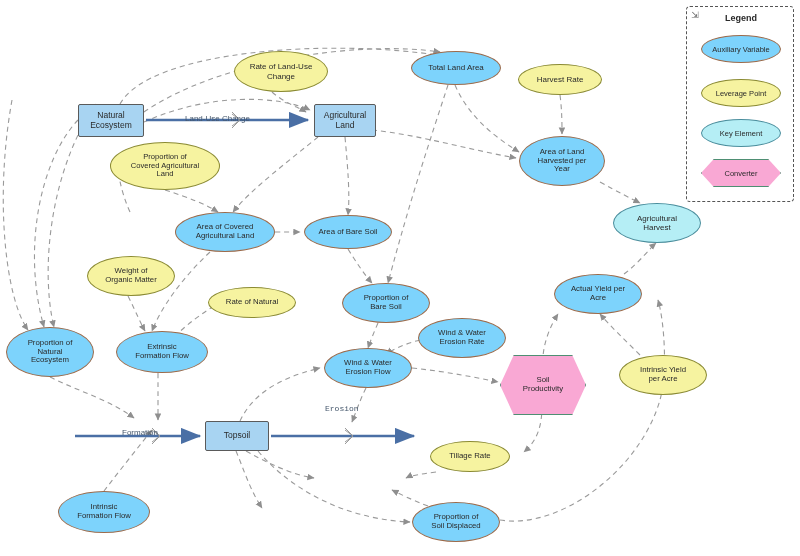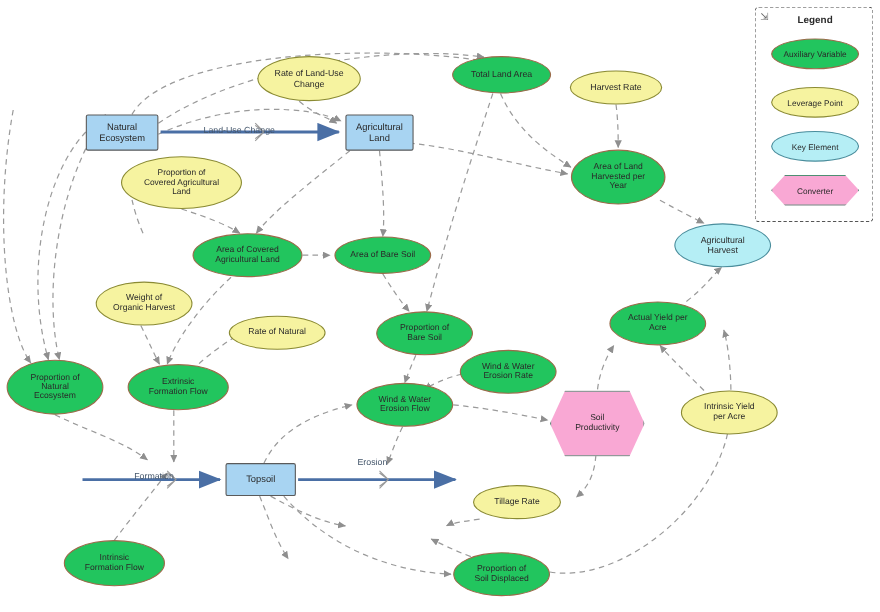--- a/index.html
+++ b/index.html
@@ -41,21 +41,21 @@
     box-sizing: border-box;
     font-family: "Liberation Sans", sans-serif;
     color: #2a2a2a;
     line-height: 1.15;
     white-space: pre-line;
   }
   .ellipse {
     border-radius: 50%;
   }
   .aux {
-    background: #22c55e;
+    background: #7dd3fc;
     border: 1.3px solid #9c6a4a;
   }
   .lev {
     background: #f6f3a0;
     border: 1.3px solid #8a8a33;
   }
   .key {
     background: #b5eef5;
     border: 1.3px solid #4a8d9c;
   }
@@ -208,21 +208,21 @@
 Year</div>
       <div class="node key ellipse" style="left: 613px; top: 203px; width: 88px; height: 40px; font-size: 8px;">Agricultural
 Harvest</div>
       <div class="node lev ellipse" style="left: 110px; top: 142px; width: 110px; height: 48px; font-size: 7.6px;">Proportion of
 Covered Agricultural
 Land</div>
       <div class="node aux ellipse" style="left: 175px; top: 212px; width: 100px; height: 40px; font-size: 7.8px;">Area of Covered
 Agricultural Land</div>
       <div class="node aux ellipse" style="left: 304px; top: 215px; width: 88px; height: 34px; font-size: 7.8px;">Area of Bare Soil</div>
       <div class="node lev ellipse" style="left: 87px; top: 256px; width: 88px; height: 40px; font-size: 7.8px;">Weight of
-Organic Harvest</div>
+Organic Matter</div>
       <div class="node lev ellipse" style="left: 208px; top: 287px; width: 88px; height: 31px; font-size: 7.8px;">Rate of Natural</div>
       <div class="node aux ellipse" style="left: 6px; top: 327px; width: 88px; height: 50px; font-size: 7.8px;">Proportion of
 Natural
 Ecosystem</div>
       <div class="node aux ellipse" style="left: 116px; top: 331px; width: 92px; height: 42px; font-size: 7.8px;">Extrinsic
 Formation Flow</div>
       <div class="node aux ellipse" style="left: 342px; top: 283px; width: 88px; height: 40px; font-size: 7.8px;">Proportion of
 Bare Soil</div>
       <div class="node aux ellipse" style="left: 418px; top: 318px; width: 88px; height: 40px; font-size: 7.8px;">Wind &amp; Water
 Erosion Rate</div>
@@ -234,21 +234,21 @@
 per Acre</div>
       <div class="node conv hexbox" style="left: 500px; top: 355px; width: 86px; height: 60px; font-size: 7.8px;">Soil
 Productivity</div>
       <div class="node aux ellipse" style="left: 58px; top: 491px; width: 92px; height: 42px; font-size: 7.8px;">Intrinsic
 Formation Flow</div>
       <div class="node lev ellipse" style="left: 430px; top: 441px; width: 80px; height: 31px; font-size: 7.8px;">Tillage Rate</div>
       <div class="node aux ellipse" style="left: 412px; top: 502px; width: 88px; height: 40px; font-size: 7.8px;">Proportion of
 Soil Displaced</div>
       <div class="flow-label" style="left: 185px; top: 114px; font-size: 8px;">Land-Use Change</div>
       <div class="flow-label" style="left: 122px; top: 428px; font-size: 8px;">Formation</div>
-      <div class="flow-label" style="left: 325px; top: 416px; font-size: 8px;">Erosion</div>
+      <div class="flow-label" style="left: 325px; top: 404px; font-size: 8px; font-family: Liberation Mono, monospace;">Erosion</div>
     </div>
 
   <div id="legend-box">
     <span id="legend-corner-icon">⇲</span>
     <div id="legend-title">Legend</div>
   <div class="legend-item aux ellipse" style="top: 28px;">Auxiliary Variable</div>
       <div class="legend-item lev ellipse" style="top: 72px;">Leverage Point</div>
       <div class="legend-item key ellipse" style="top: 112px;">Key Element</div>
       <div class="legend-item conv hexbox" style="top: 152px;">Converter</div>
     </div>

